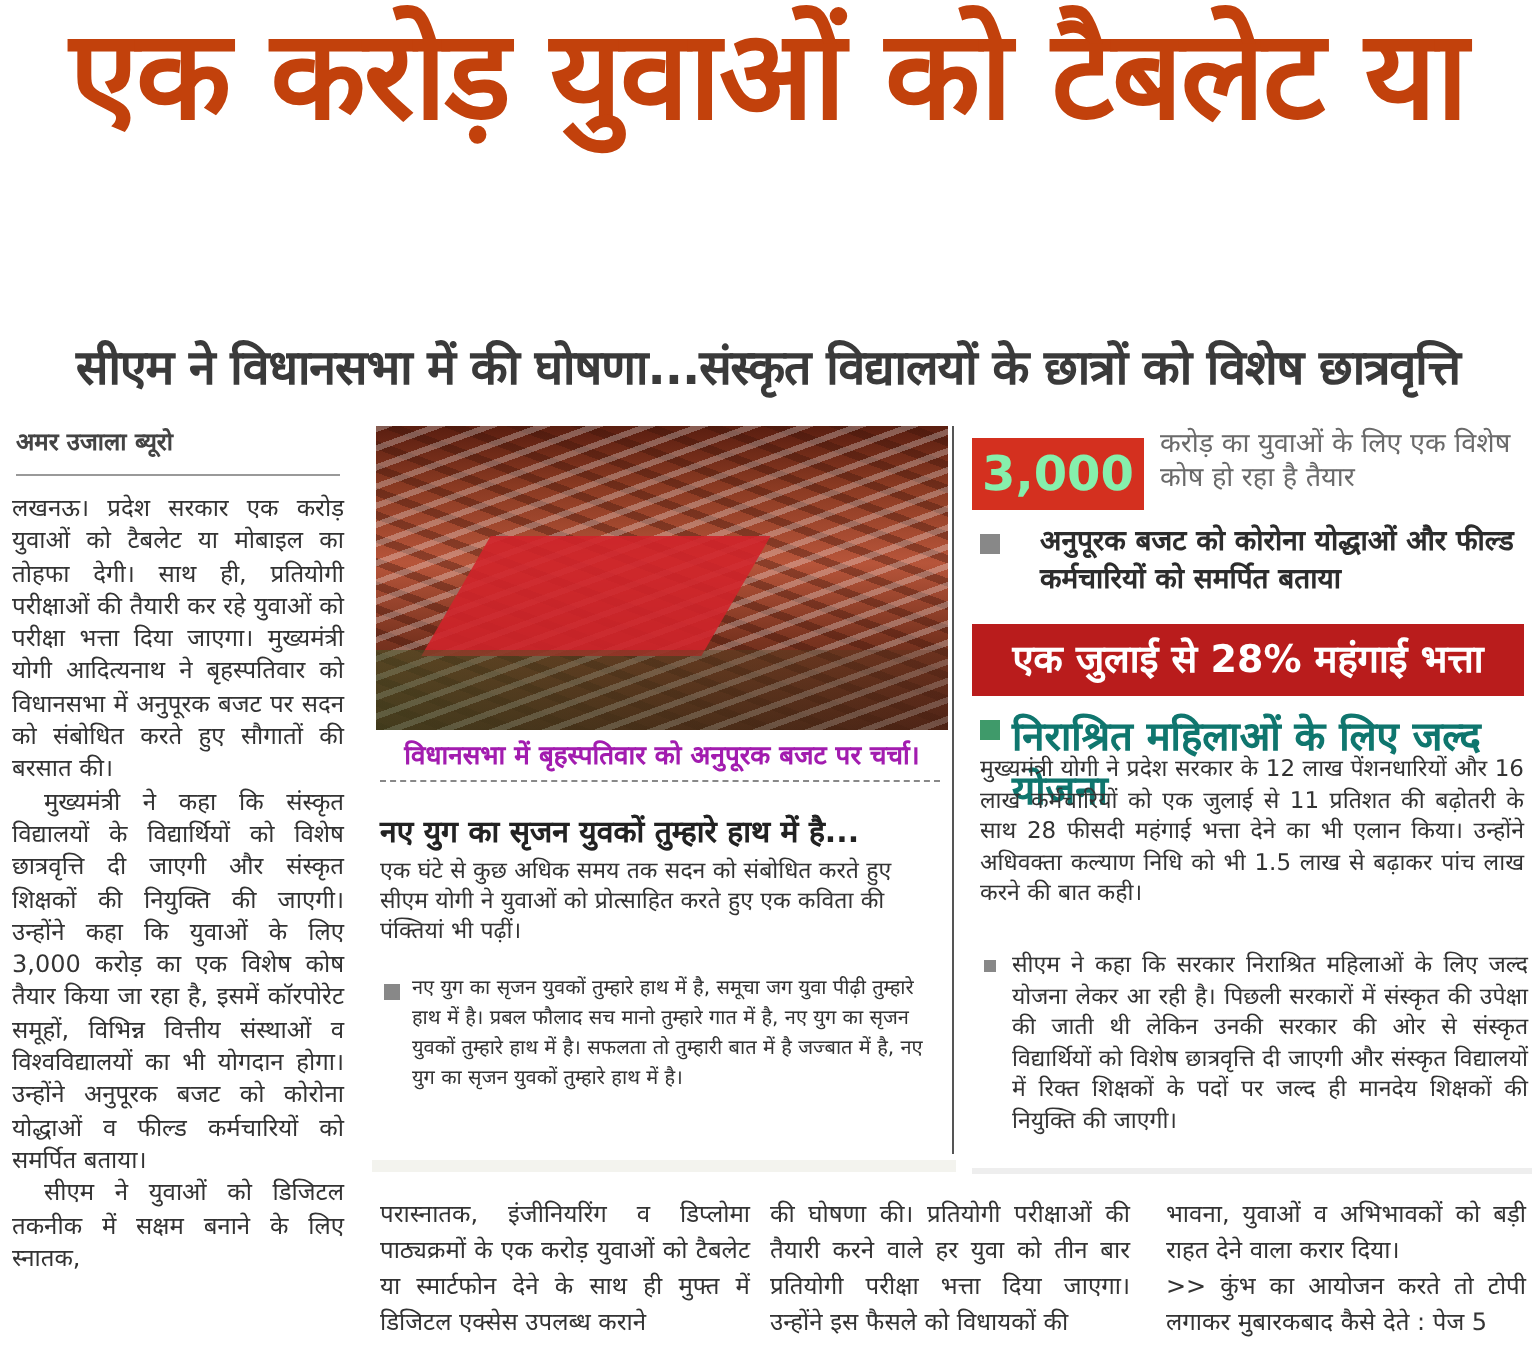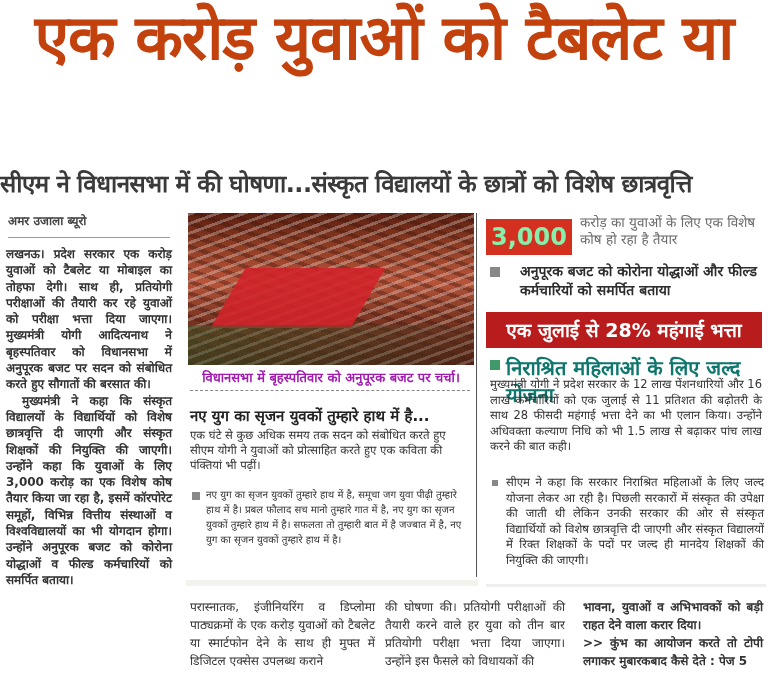--- a/index.html
+++ b/index.html
@@ -9,27 +9,27 @@
   .headline {
     position: absolute; left: 0; top: 0; width: 768px;
     text-align: center; font-weight: bold; color: #c2410c;
     font-size: 62px; line-height: 76px; letter-spacing: -1px;
     font-family: "DejaVu Sans", sans-serif;
   }
   .headline .l1 { display: block; height: 80px; }
   .headline .l2 { display: block; height: 80px; }
 
   .subhead {
-    position: absolute; left: 0; top: 164px; width: 768px; 
+    position: absolute; left: 0; top: 164px; width: 768px; text-align: center;
     font-size: 24px; font-weight: bold; color: #3a3a3a; line-height: 40px;
     letter-spacing: -0.5px;
   }
 
   .col { position: absolute; font-size: 12px; line-height: 16.3px; color: #333; text-align: justify; }
-  .col p { margin: 0; font-weight: bold; }
+  .col p { margin: 0; }
   .indent { text-indent: 16px; }
 
   
   .byline { position: absolute; left: 8px; top: 212px; width: 160px; font-size: 12px; font-weight: bold; color: #444; }
   .byline-rule { position: absolute; left: 8px; top: 237px; width: 162px; height: 1px; background: #999; }
   .leftcol { left: 6px; top: 246px; width: 166px; }
 
   
   .photo {
     position: absolute; left: 188px; top: 213px; width: 286px; height: 152px;
@@ -95,20 +95,21 @@
 </div>
 
 <div class="subhead">सीएम ने विधानसभा में की घोषणा...संस्कृत विद्यालयों के छात्रों को विशेष छात्रवृत्ति</div>
 
 <div class="byline">अमर उजाला ब्यूरो</div>
 <div class="byline-rule"></div>
 
 <div class="col leftcol">
   <p>लखनऊ। प्रदेश सरकार एक करोड़ युवाओं को टैबलेट या मोबाइल का तोहफा देगी। साथ ही, प्रतियोगी परीक्षाओं की तैयारी कर रहे युवाओं को परीक्षा भत्ता दिया जाएगा। मुख्यमंत्री योगी आदित्यनाथ ने बृहस्पतिवार को विधानसभा में अनुपूरक बजट पर सदन को संबोधित करते हुए सौगातों की बरसात की।</p>
   <p class="indent">मुख्यमंत्री ने कहा कि संस्कृत विद्यालयों के विद्यार्थियों को विशेष छात्रवृत्ति दी जाएगी और संस्कृत शिक्षकों की नियुक्ति की जाएगी। उन्होंने कहा कि युवाओं के लिए 3,000 करोड़ का एक विशेष कोष तैयार किया जा रहा है, इसमें कॉरपोरेट समूहों, विभिन्न वित्तीय संस्थाओं व विश्वविद्यालयों का भी योगदान होगा। उन्होंने अनुपूरक बजट को कोरोना योद्धाओं व फील्ड कर्मचारियों को समर्पित बताया।</p>
+  <p class="indent">सीएम ने युवाओं को डिजिटल तकनीक में सक्षम बनाने के लिए स्नातक,</p>
 </div>
 
 <div class="photo">
   <div class="rows"></div>
   <div class="carpet"></div>
   <div class="floor"></div>
 </div>
 <div class="caption">विधानसभा में बृहस्पतिवार को अनुपूरक बजट पर चर्चा।</div>
 <div class="cap-rule"></div>
 <div class="vrule"></div>

